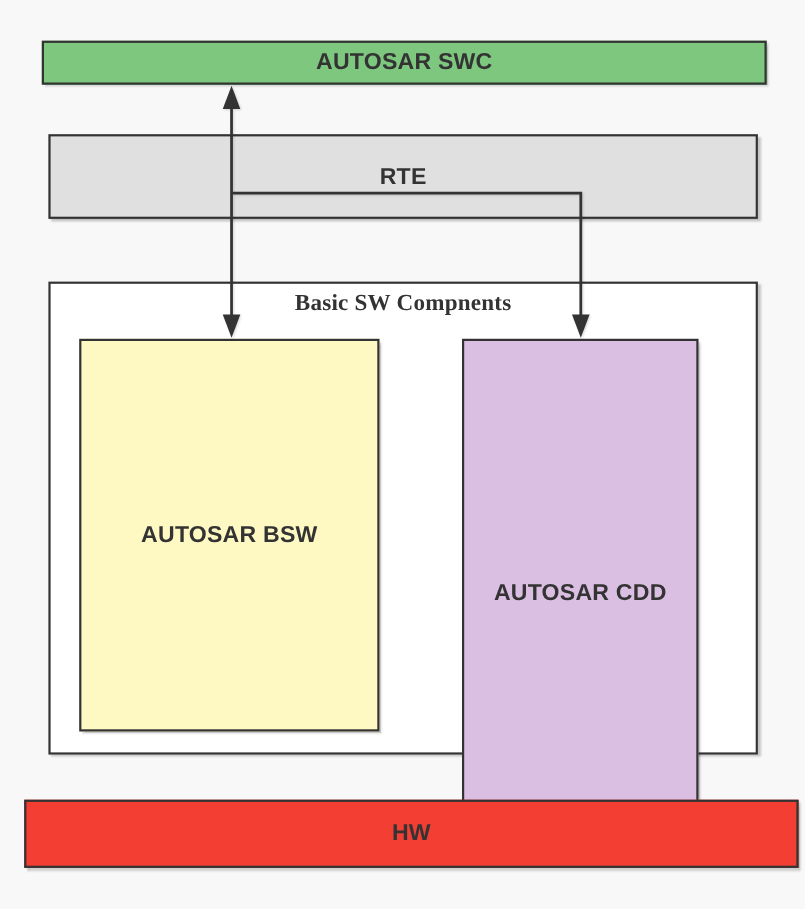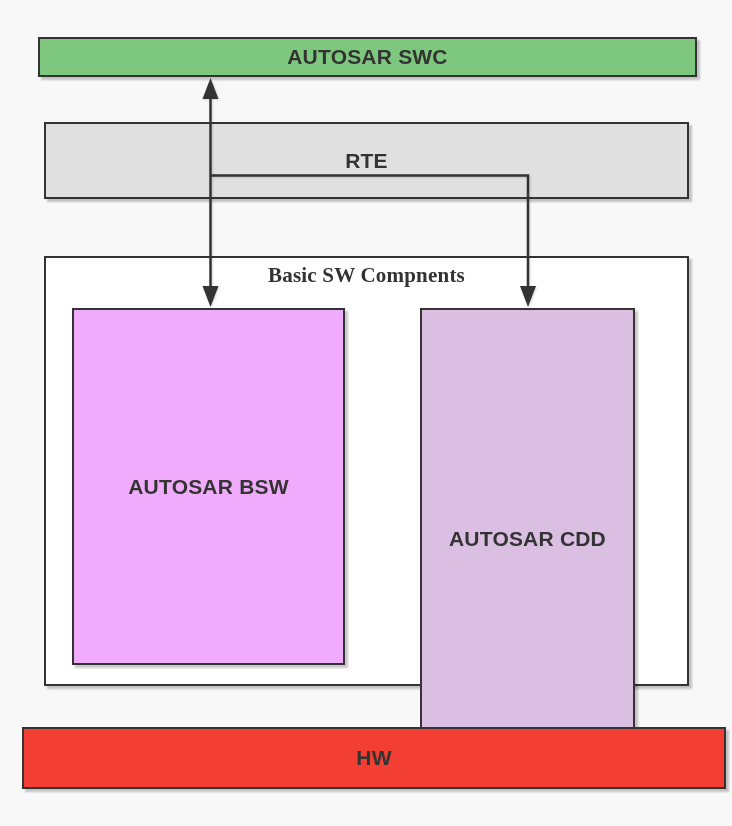--- a/index.html
+++ b/index.html
@@ -73,21 +73,21 @@
   </div>
 
   <div class="node swc" style="background-color: rgb(125, 199, 126);">
     <span class="lbl">AUTOSAR SWC</span>
   </div>
 
   <div class="node bsw-container" style="background-color: rgb(255, 255, 255);">
     <span class="lbl">Basic SW Compnents</span>
   </div>
 
-  <div class="node bsw" style="background-color: #f0abfc;">
+  <div class="node bsw" style="background-color: #fef9c3;">
     <span class="lbl">AUTOSAR BSW</span>
   </div>
 
   <div class="node cdd" style="background-color: rgb(219, 191, 227);">
     <span class="lbl">AUTOSAR CDD</span>
   </div>
 
   <div class="node hw" style="background-color: rgb(242, 62, 51);">
     <span class="lbl">HW</span>
   </div>

